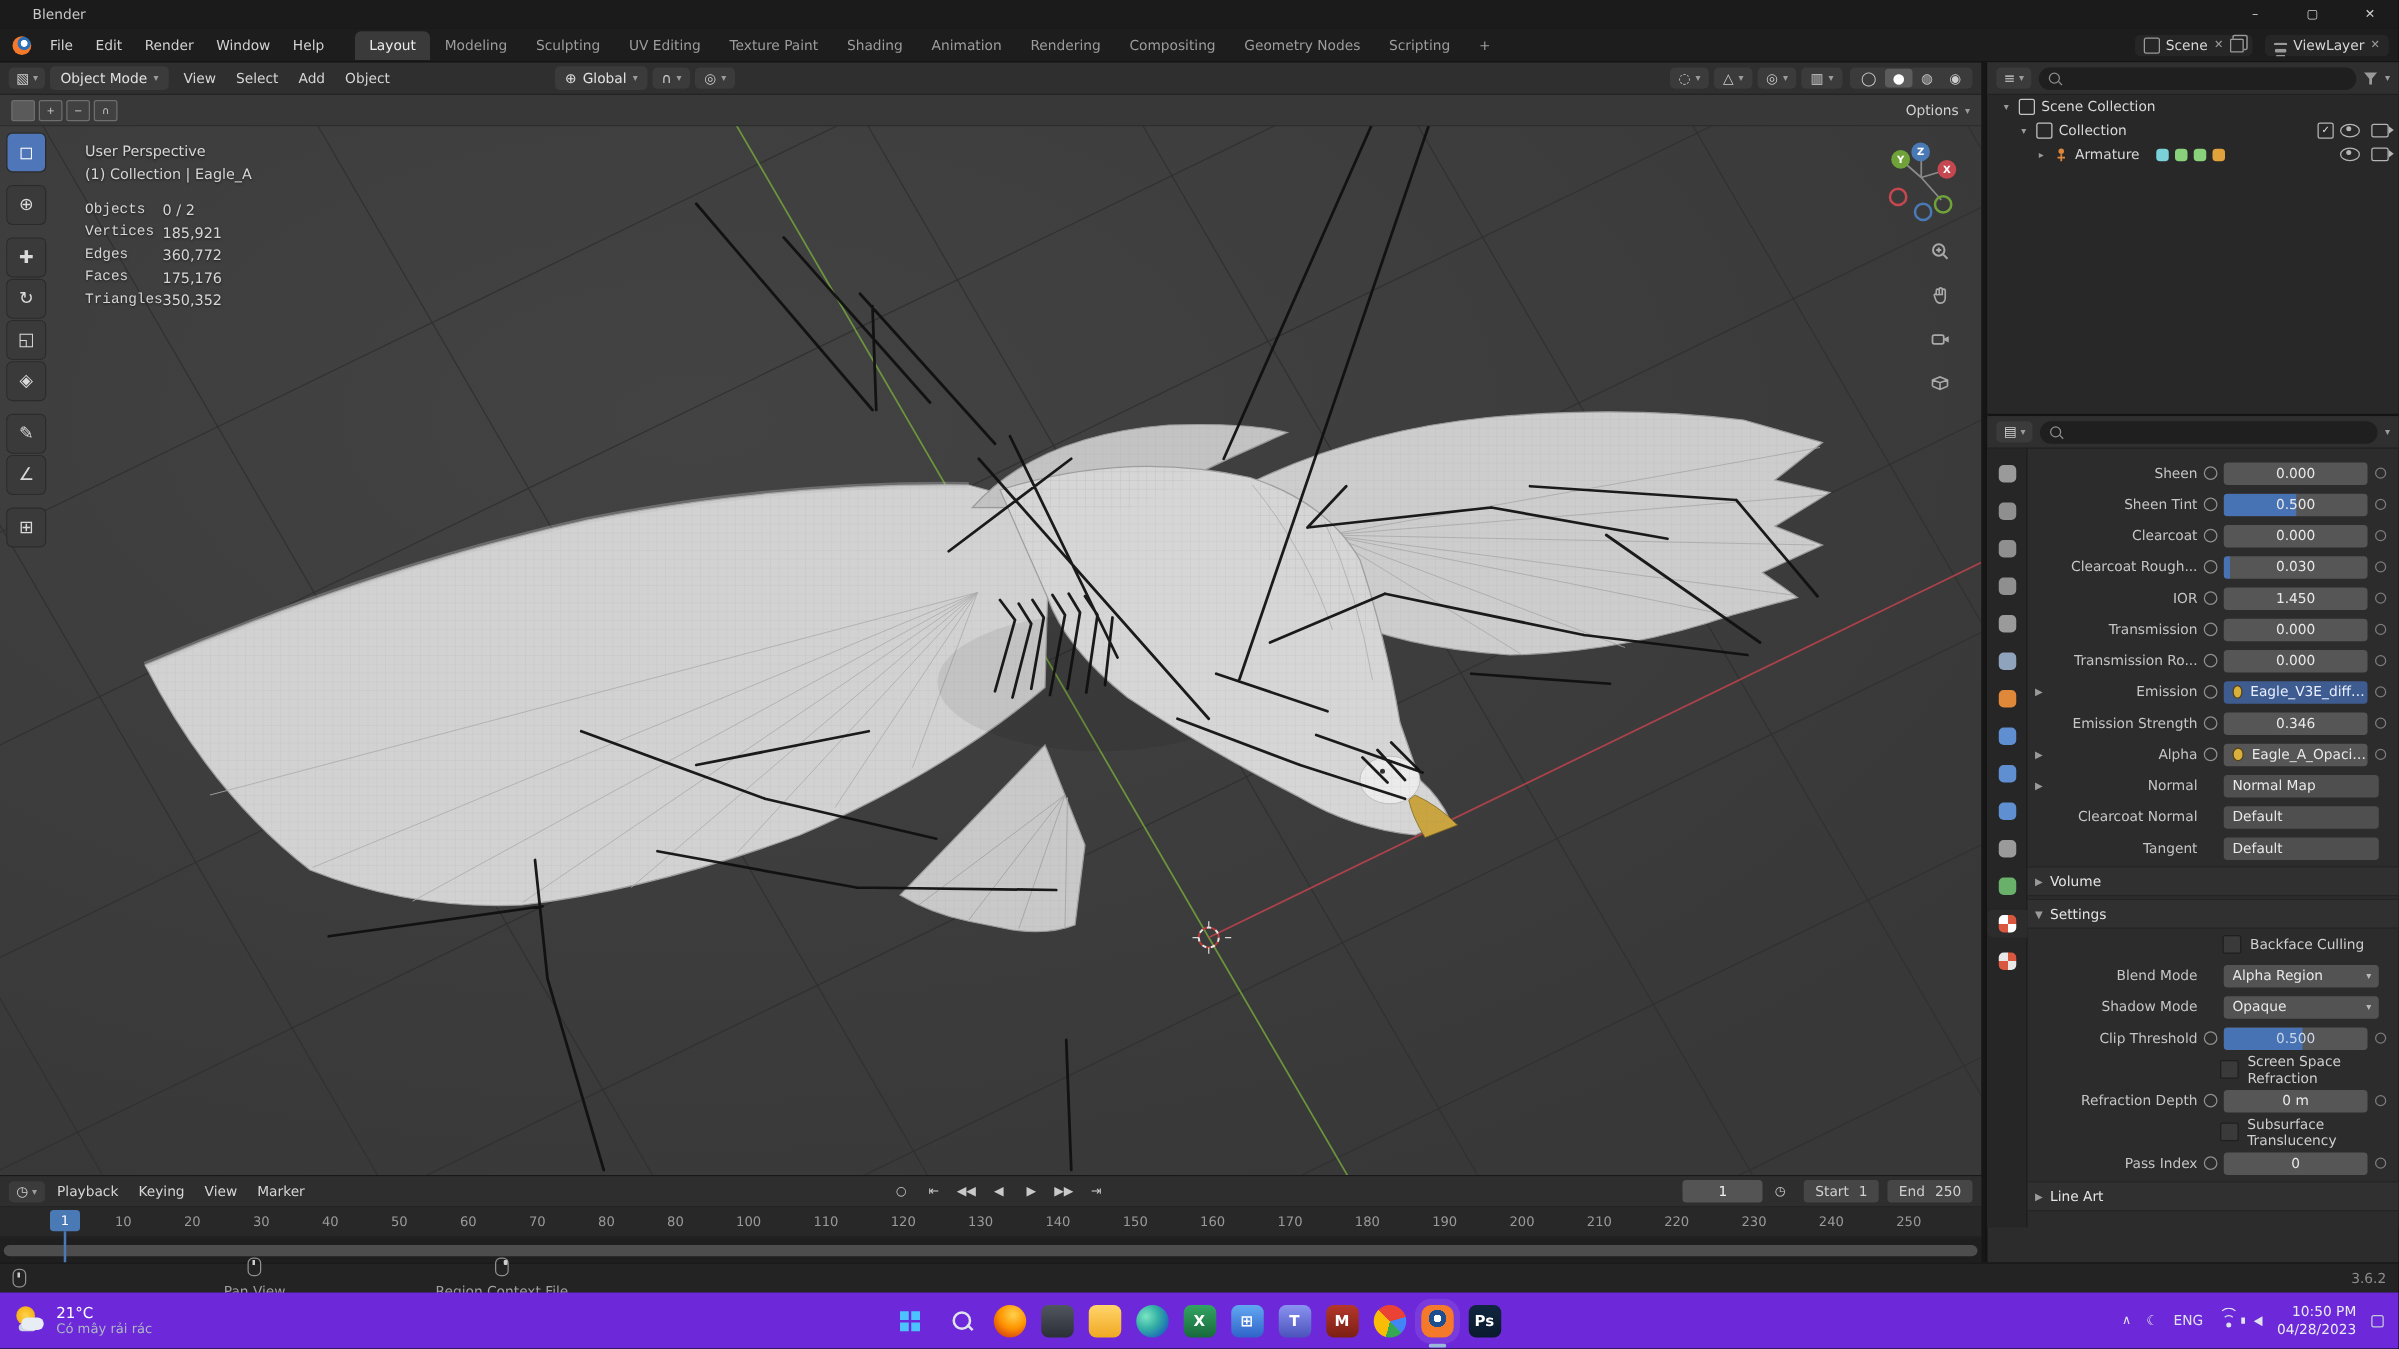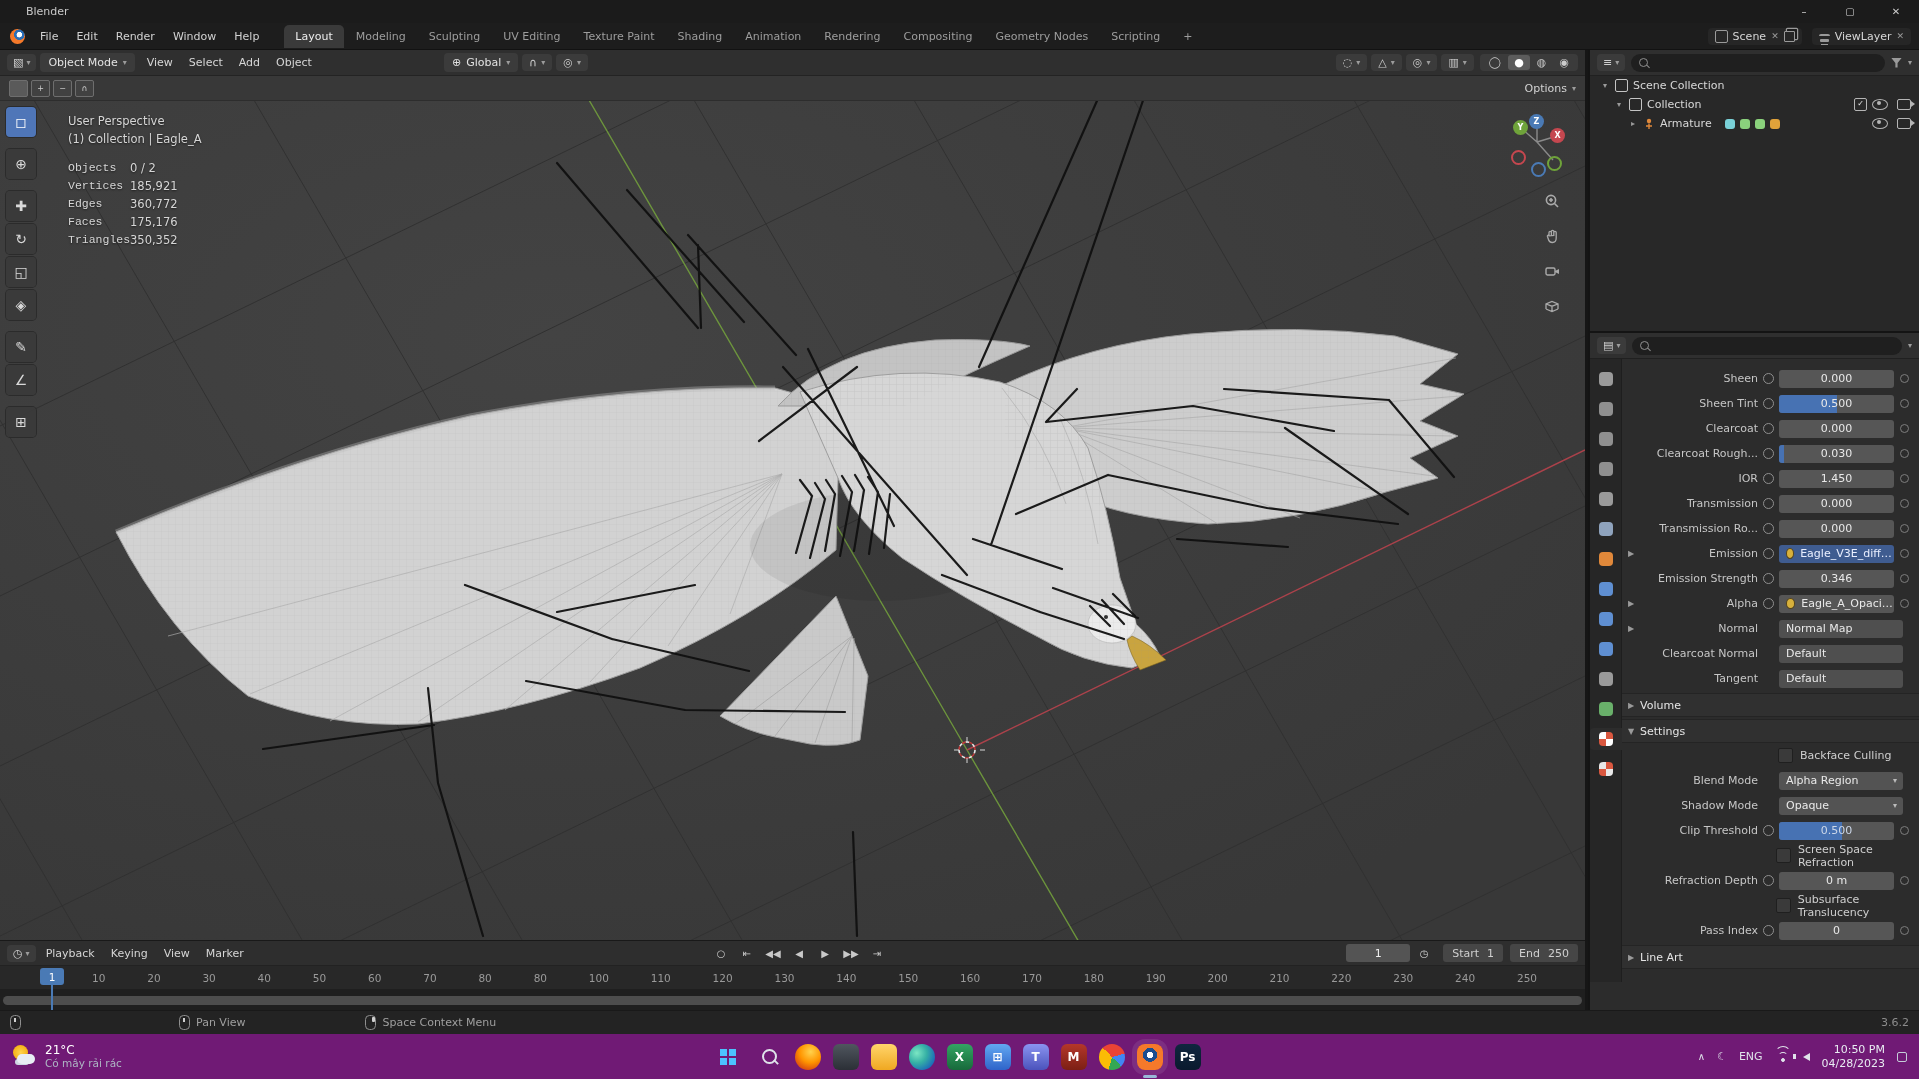--- a/index.html
+++ b/index.html
@@ -130,27 +130,27 @@
   #ruler{position:relative;height:24px;background:#282828;border-bottom:1px solid #1f1f1f;display:flex;align-items:center;
     justify-content:space-between;padding:0 48px 0 92px;box-sizing:border-box;color:#9a9a9a;font-size:10.5px;}
   #playhead{position:absolute;left:40px;top:2px;width:24px;height:17px;background:#4a7ab5;border-radius:3px;
     color:#fff;display:flex;align-items:center;justify-content:center;}
   #playhead::after{content:'';position:absolute;top:17px;left:11px;width:2px;height:28px;background:#4a7ab5;}
   #tlscroll{height:20px;background:#1f1f1f;padding:6px 3px 0;box-sizing:border-box;}
   #tlbar{height:9px;background:#4d4d4d;border-radius:5px;width:100%;}
   
   #statusbar{position:absolute;top:1010px;left:0;width:1919px;height:24px;background:#232323;border-top:1px solid #191919;
     display:flex;align-items:center;padding:0 10px;box-sizing:border-box;color:#9f9f9f;gap:8px;}
-  .hint{display:flex;align-items:center;gap:6px;}
+  .hint{display:flex;align-items:center;gap:6px;flex-direction:column;}
   .mouse{width:9px;height:13px;border:1.3px solid #8f8f8f;border-radius:4.5px;position:relative;}
   .mouse.mmb::before{content:'';position:absolute;left:3px;top:1.5px;width:2px;height:4px;background:#cfcfcf;}
   .mouse.rmb::before{content:'';position:absolute;right:0.5px;top:1px;width:3px;height:4.5px;background:#cfcfcf;border-radius:1px;}
   #version{margin-left:auto;color:#8d8d8d;}
   
-  #taskbar{position:absolute;top:1034px;left:0;width:1919px;height:45px;background:#701a75;
+  #taskbar{position:absolute;top:1034px;left:0;width:1919px;height:45px;background:#6d28d9;
     display:flex;align-items:center;padding:0 12px;box-sizing:border-box;}
   #weather{display:flex;align-items:center;gap:8px;}
   #wicon{width:25px;height:25px;position:relative;}
   #wicon::before{content:'';position:absolute;left:1px;top:1px;width:15px;height:15px;border-radius:50%;
     background:radial-gradient(circle,#ffd34d,#f0a400);}
   #wicon::after{content:'';position:absolute;left:5px;top:10px;width:18px;height:10px;border-radius:6px;
     background:#e8edf4;box-shadow:-4px 3px 0 -2px #cdd6e2;}
   .wtemp{color:#fff;font-size:12px;line-height:13px;}
   .wdesc{color:#aeb7c4;font-size:10.5px;line-height:12px;}
   #tcenter{position:absolute;left:50%;transform:translateX(-50%);display:flex;align-items:center;gap:12px;}
@@ -892,21 +892,21 @@
 <div id="statusbar">
   <span class="mouse mmb"></span>
   <div style="display:flex;gap:120px;margin-left:150px;">
 
   <span class="hint">
       <span class="mouse mmb"></span>
       <span>Pan View</span>
     </span>
         <span class="hint">
       <span class="mouse rmb"></span>
-      <span>Space Context Menu</span>
+      <span>Region Context File</span>
     </span>
       </div>
   <span id="version">3.6.2</span>
 </div>
 
 <div id="taskbar">
   <div id="weather">
     <span id="wicon"></span>
     <span>
       <div class="wtemp">21°C</div>

